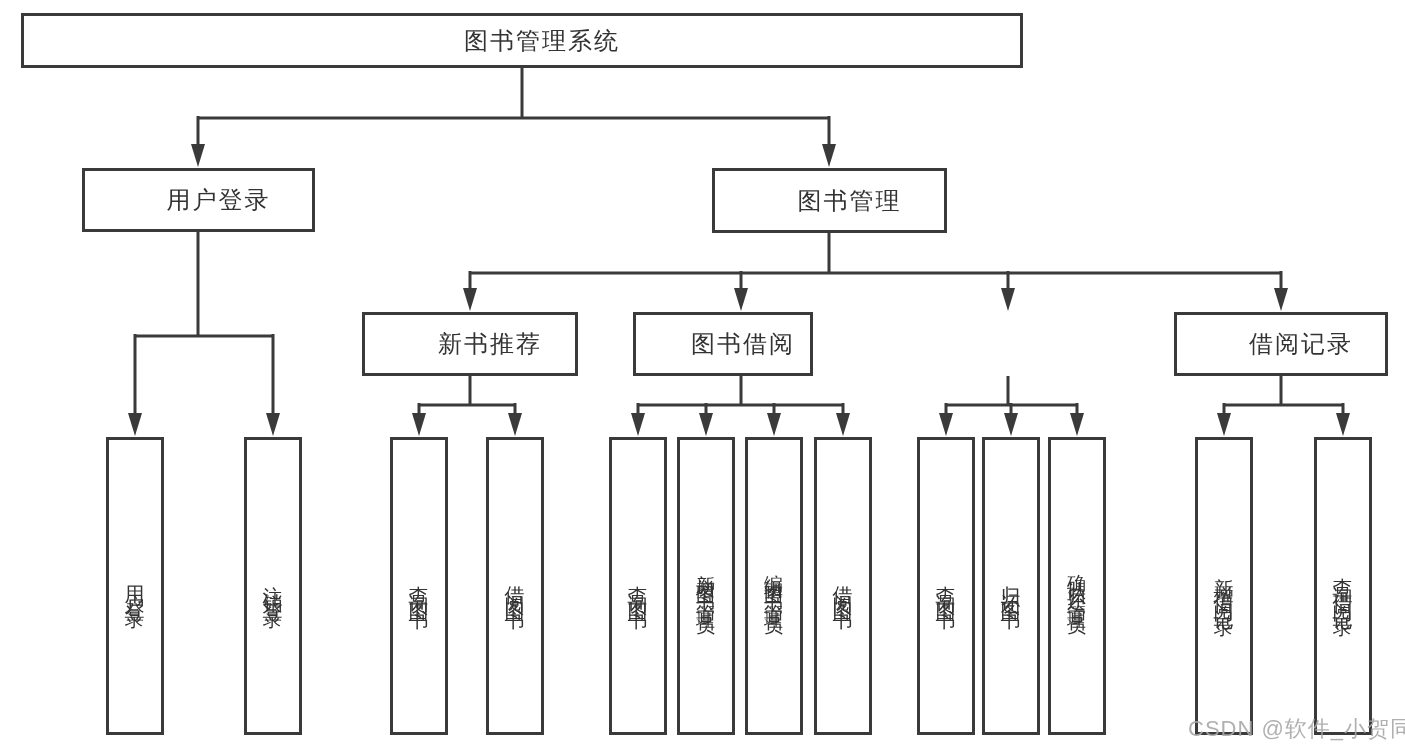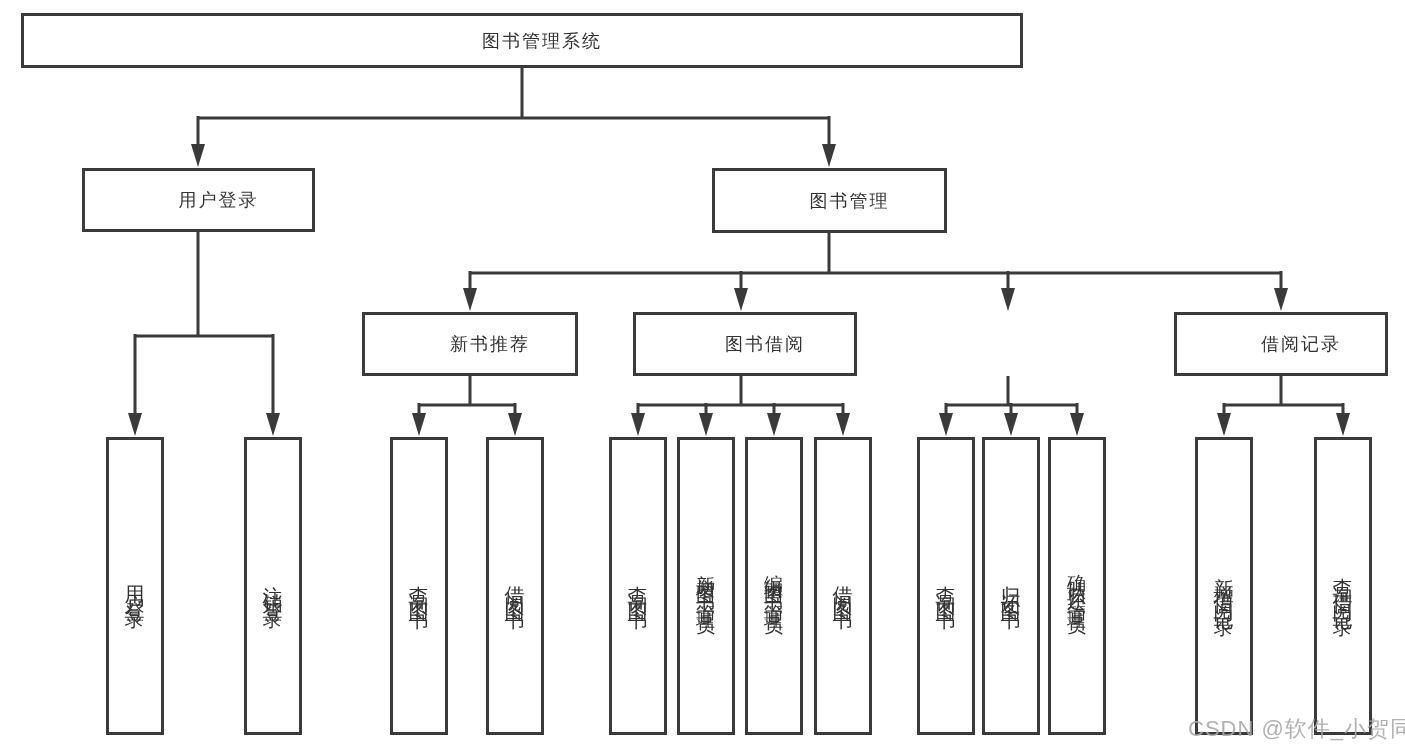--- a/index.html
+++ b/index.html
@@ -17,21 +17,21 @@
     overflow:hidden;
   }
   #connectors{position:absolute;left:0;top:0;width:1405px;height:747px;}
   .hbox{
     position:absolute;
     box-sizing:border-box;
     border:3px solid var(--line);
     background:var(--bg);
     display:flex;align-items:center;justify-content:center;
     color:var(--text);
-    font-size:18px;
+    font-size:24px;
     letter-spacing:2px;
     white-space:nowrap;
     padding-left:40px;
   }
   .vbox{
     position:absolute;
     box-sizing:border-box;
     border:3px solid var(--line);
     background:var(--bg);
     width:58px;height:298px;top:437px;
@@ -98,21 +98,21 @@
     <polygon class="arrowhead" points="1217,413 1231,413 1224,436"></polygon>
     <polygon class="arrowhead" points="1336,413 1350,413 1343,436"></polygon>
   </svg>
 
   <div class="hbox" style="left:21px;top:13px;width:1002px;height:55px;">图书管理系统</div>
 
   <div class="hbox" style="left:82px;top:168px;width:233px;height:64px;">用户登录</div>
   <div class="hbox" style="left:712px;top:168px;width:235px;height:65px;">图书管理</div>
 
   <div class="hbox" style="left:362px;top:312px;width:216px;height:64px;">新书推荐</div>
-  <div class="hbox" style="left:633px;top:312px;width:224px;height:64px;">图书借阅</div>
+  <div class="hbox" style="left:633px;top:312px;width:180px;height:64px;">图书借阅</div>
   <div class="hbox" style="left:1174px;top:312px;width:214px;height:64px;">借阅记录</div>
 
   <div class="vbox" style="left:106px;">
     <span class="vtext">用户登录</span>
   </div>
   <div class="vbox" style="left:244px;">
     <span class="vtext">注销登录</span>
   </div>
 
   <div class="vbox" style="left:390px;">

